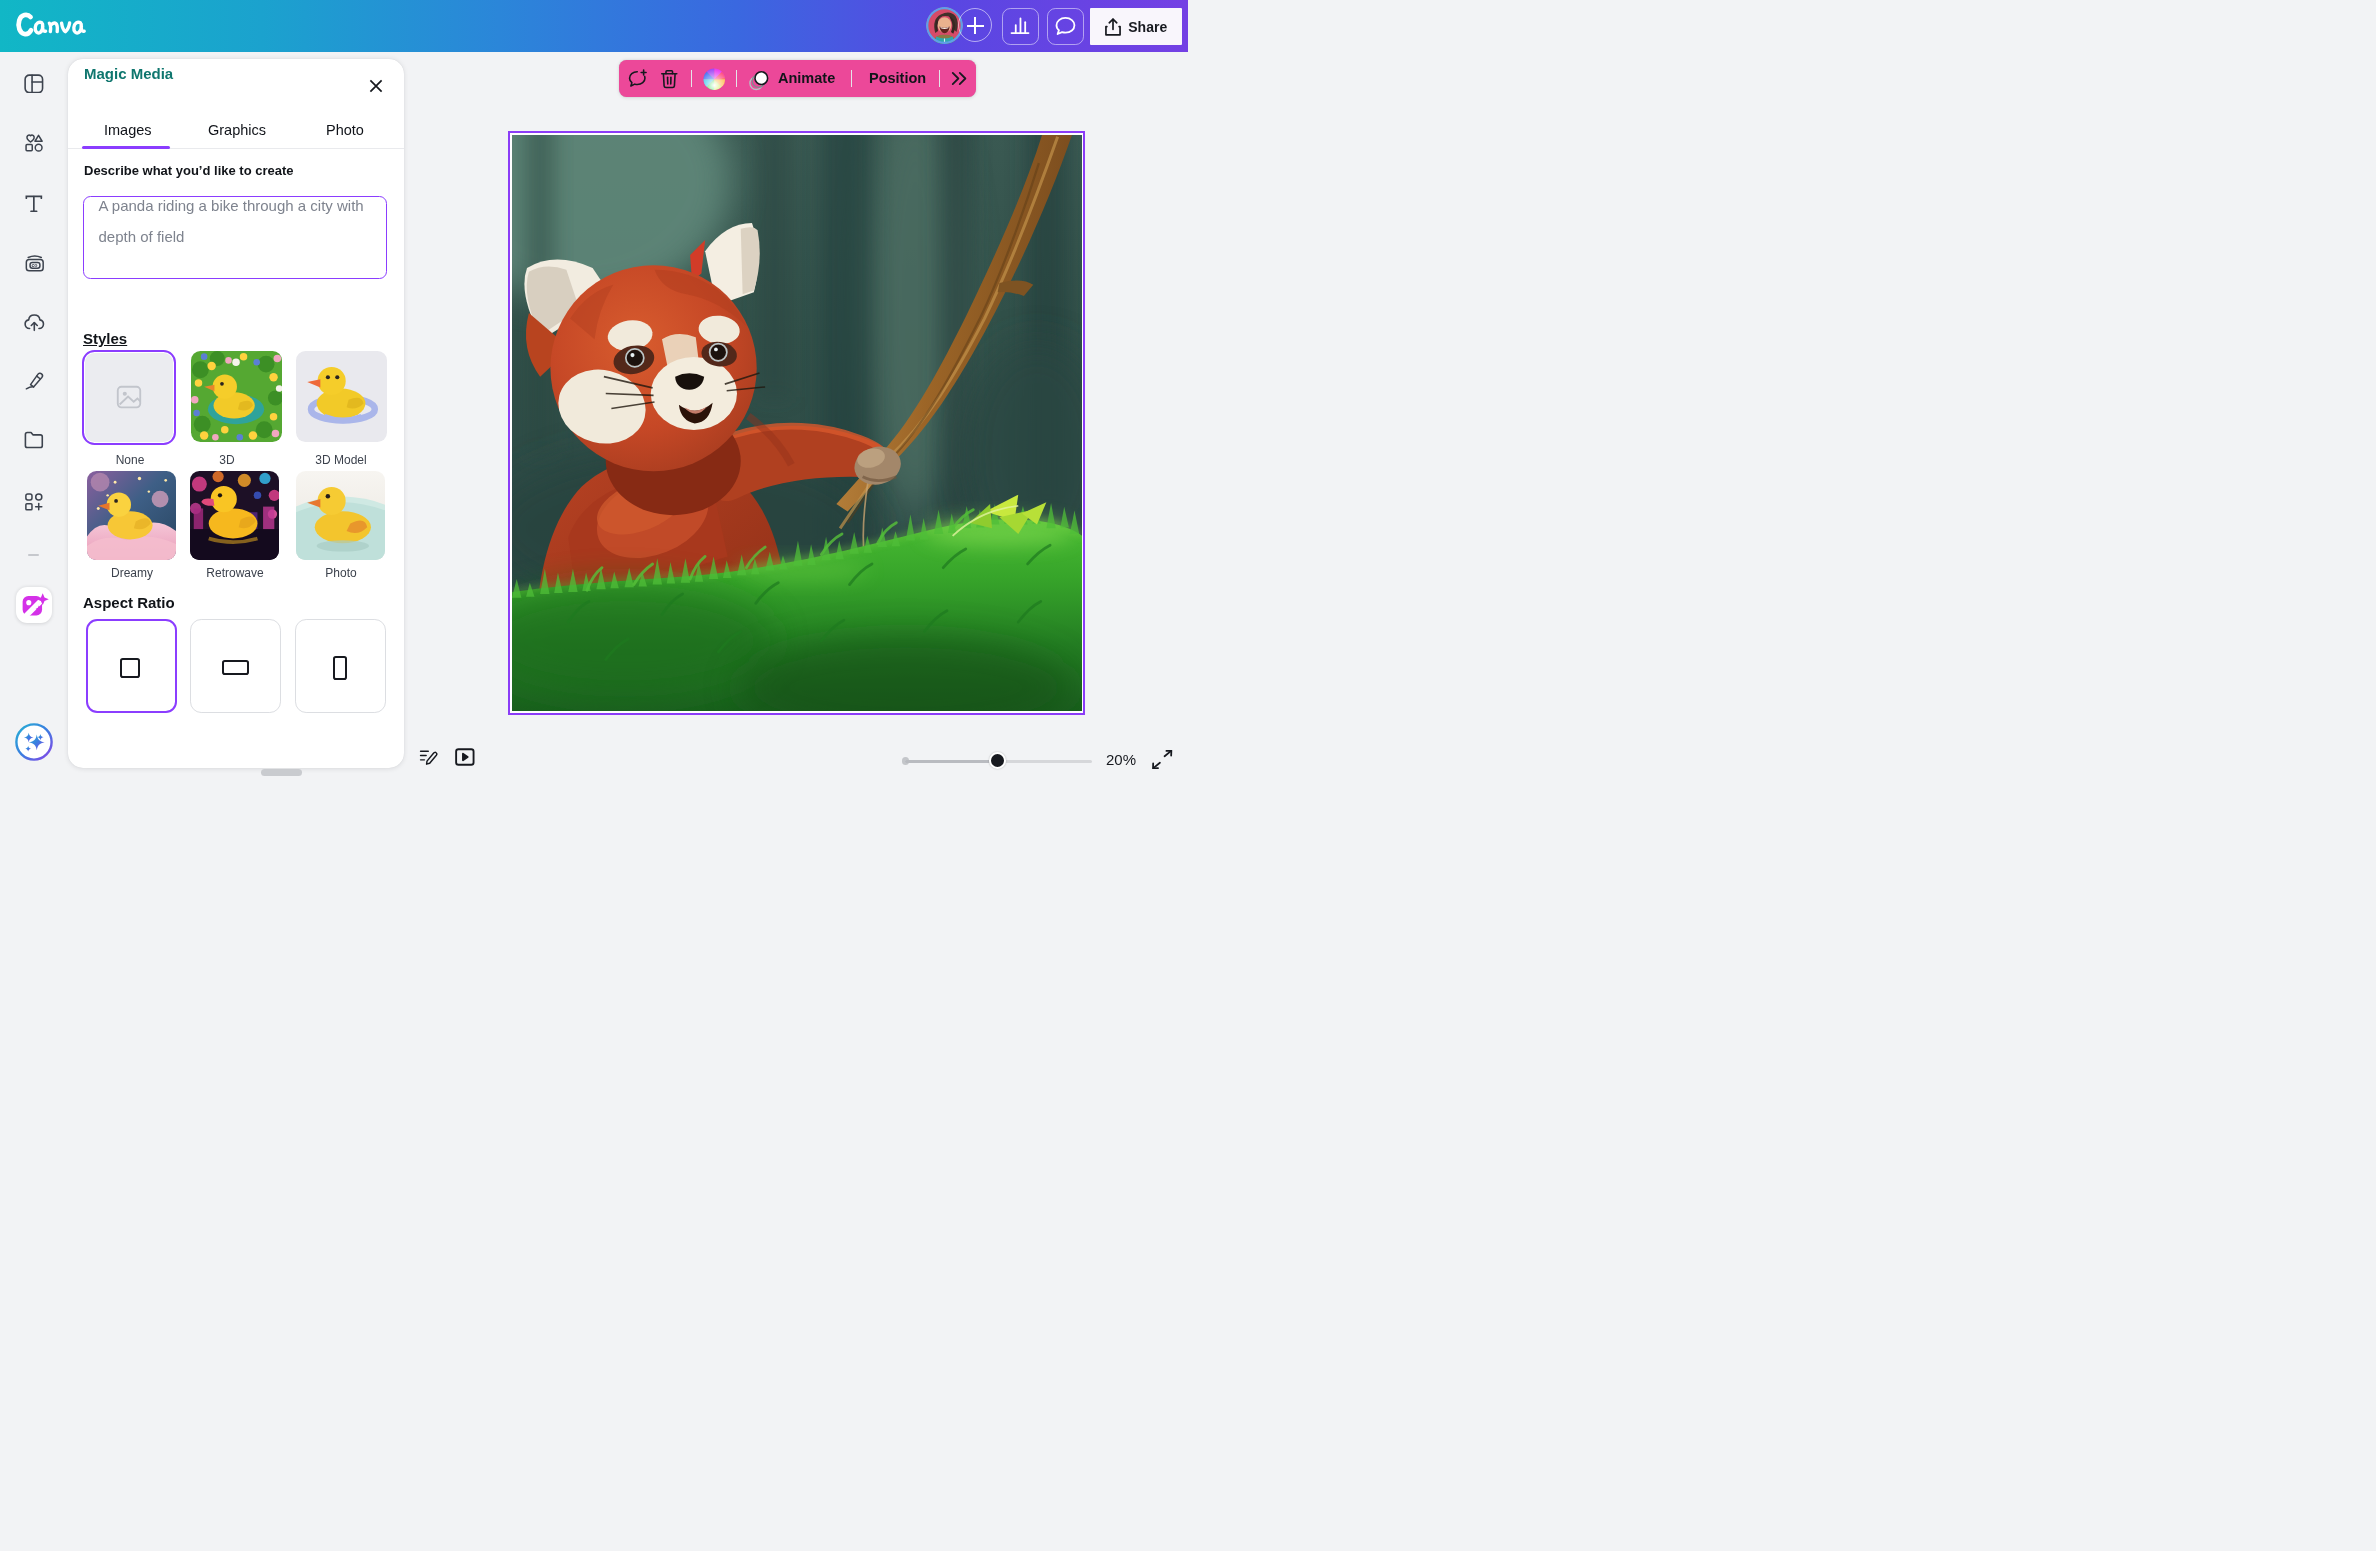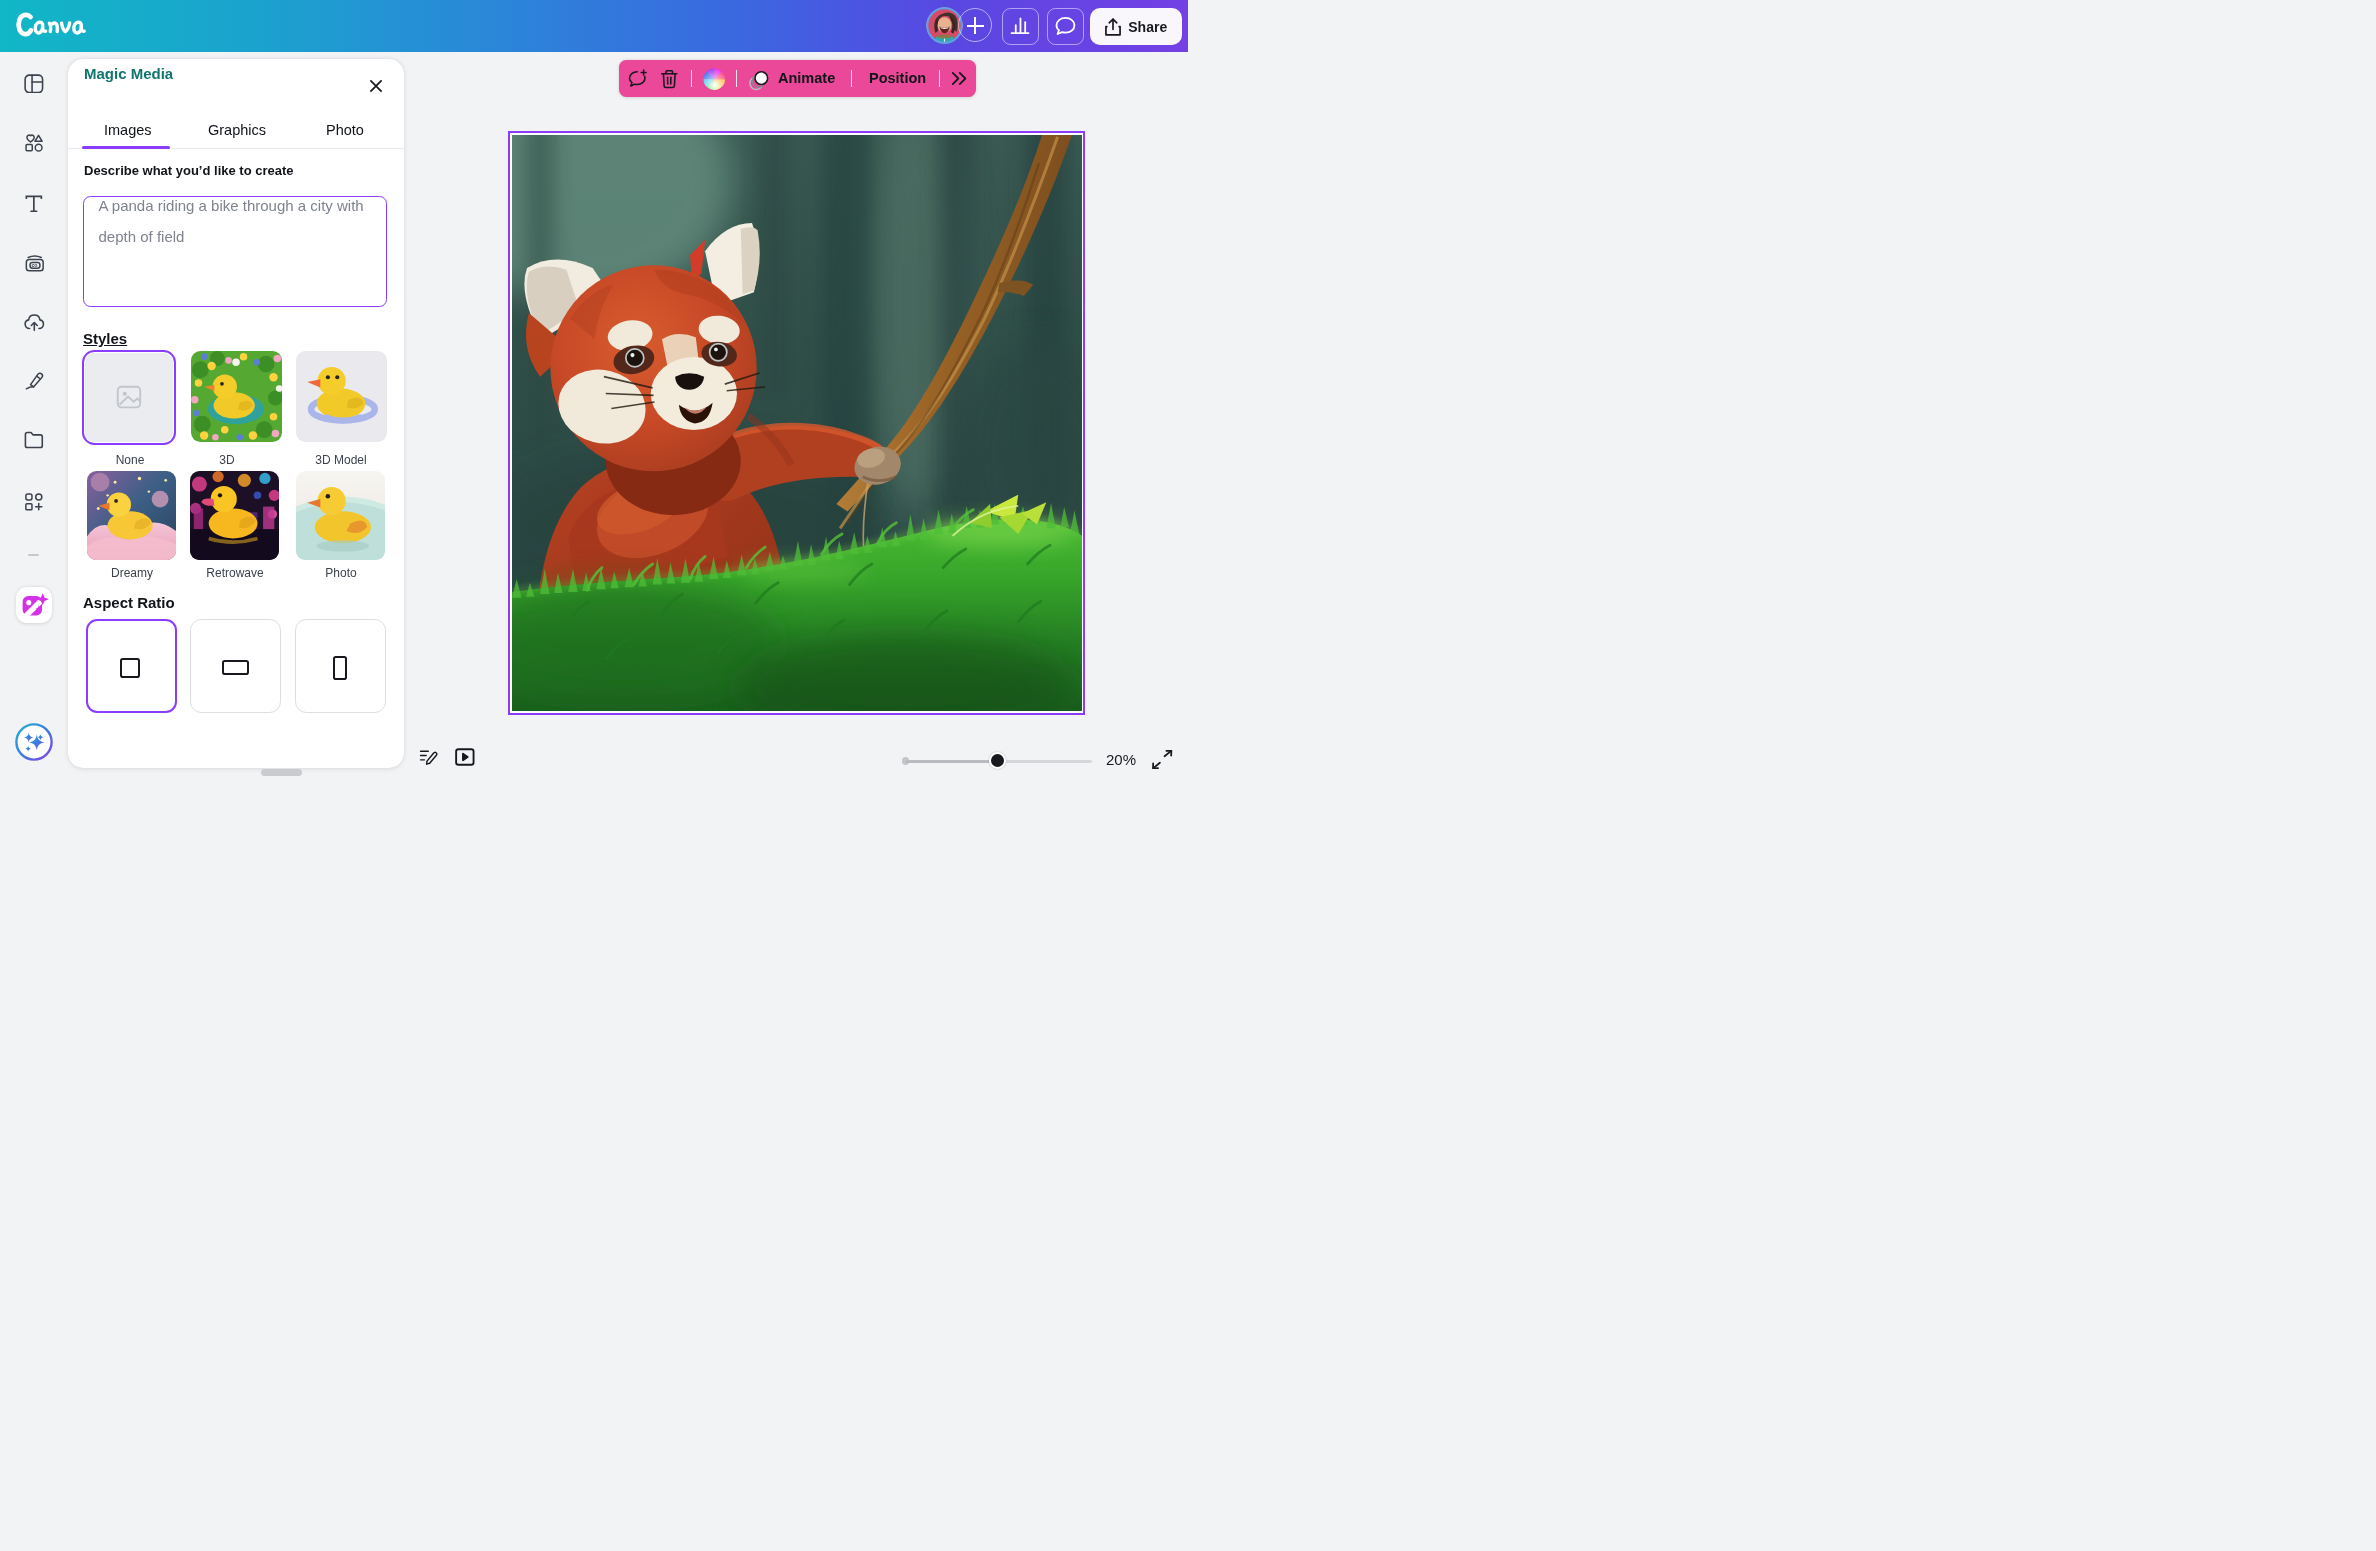--- a/index.html
+++ b/index.html
@@ -5,33 +5,33 @@
 * { margin:0; padding:0; box-sizing:border-box; }
 html,body { width:1188px; height:776px; overflow:hidden; background:#f2f3f5; font-family:"Liberation Sans", sans-serif; }
 .topbar { position:absolute; left:0; top:0; width:1188px; height:52px;
   background:linear-gradient(90deg,#11b7c6 0%,#1ba2ce 22%,#2b86d9 42%,#3a68e0 62%,#5947e2 80%,#7440e4 100%); }
 .logo { position:absolute; left:15px; top:10.3px; }
 .avatar { position:absolute; left:926px; top:6.6px; width:37px; height:37px; border-radius:50%; overflow:hidden; }
 .pluscirc { position:absolute; left:958px; top:8.4px; width:34px; height:34px; border-radius:50%; border:1.4px solid rgba(255,255,255,.55); }
 .pluscirc:before { content:""; position:absolute; left:7.5px; top:15.5px; width:17px; height:1.8px; background:#fff; }
 .pluscirc:after { content:""; position:absolute; left:15px; top:8px; width:1.8px; height:17px; background:#fff; }
 .sqbtn { position:absolute; top:8px; width:37px; height:37px; border-radius:8.4px; border:1.4px solid rgba(255,255,255,.5); }
-.sharebtn { position:absolute; left:1090px; top:8px; width:92px; height:37px; border-radius:10px; background:#f9f6fc;
+.sharebtn { position:absolute; left:1090px; top:8px; width:92px; height:37px; border-radius:1px; background:#f9f6fc;
   display:flex; align-items:center; justify-content:center; gap:7.5px; color:#17191f; font-size:14px; font-weight:700; }
 .rail { position:absolute; left:0; top:52px; width:67px; bottom:0; background:#f2f3f5; }
 .ricon { position:absolute; left:24px; }
 .panel { position:absolute; left:68px; top:59px; width:336px; height:709px; background:#fff; border-radius:15px;
   box-shadow:0 0.9px 5.6px rgba(20,22,26,.10), 0 0 0.9px rgba(20,22,26,.12); }
 .ptitle { position:absolute; left:16px; top:6px; font-size:15px; font-weight:700; color:#0f766e; }
 .pclose { position:absolute; left:293px; top:12px; width:30px; height:30px; }
 .tabs { position:absolute; left:0; top:56px; width:336px; height:34px; border-bottom:0.9px solid #e9eaed; }
 .tab { position:absolute; top:6.6px; font-size:14.5px; color:#101319; }
 .tabline { position:absolute; left:14px; bottom:-0.9px; width:88px; height:2.8px; background:#8b3dff; border-radius:1.9px; }
 .dlabel { position:absolute; left:16px; font-size:13px; font-weight:700; color:#111419; }
-.ta { position:absolute; left:14.5px; top:137px; width:304px; height:111px; border:1.9px solid #8b3dff; border-radius:7.5px; background:#fff;
+.ta { position:absolute; left:14.5px; top:137px; width:304px; height:83px; border:1.9px solid #8b3dff; border-radius:7.5px; background:#fff;
   font-size:15px; color:#7e838e; padding:0 15px; line-height:31px; }
 .ta div { margin-top:-6.6px; }
 .shead { position:absolute; left:15px; font-size:15px; font-weight:700; color:#111419; }
 .tile { position:absolute; width:90px; height:90px; border-radius:9.4px; overflow:hidden; }
 .tilesel { outline:2.3px solid #8b3dff; outline-offset:1.9px; border-radius:9.4px; }
 .tlabel { position:absolute; width:90px; text-align:center; font-size:12px; color:#3c424d; }
 .arbtn { position:absolute; width:91px; height:94px; background:#fff; border:0.9px solid #dcdee2; border-radius:11.2px; }
 .arbtnsel { border:2.3px solid #8b3dff; }
 .aricon { position:absolute; border:2.4px solid #17191f; border-radius:2.8px; }
 .ctx { position:absolute; left:619px; top:60px; width:357px; height:37px; background:#ec4899; border-radius:7.5px;

